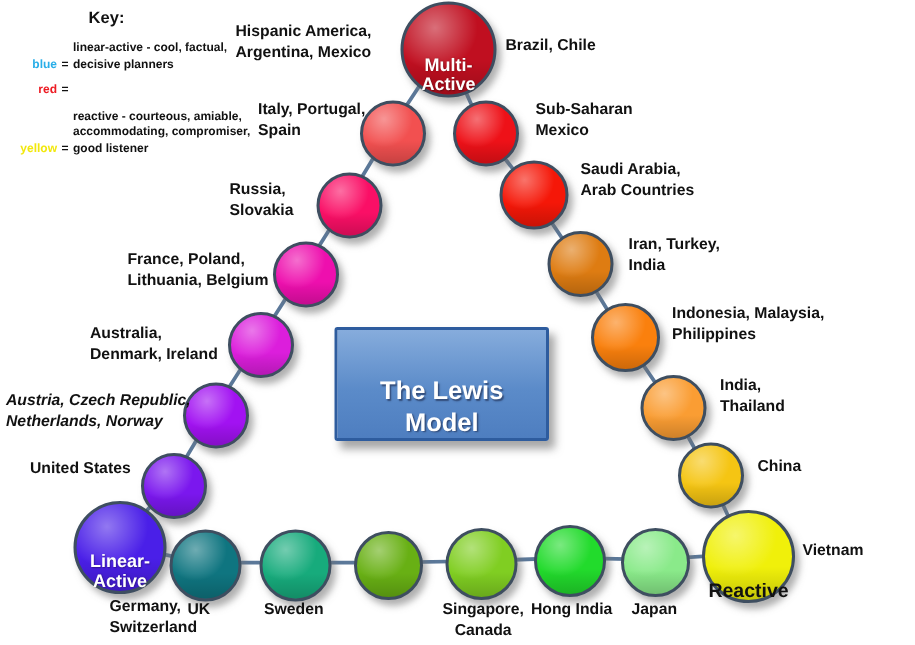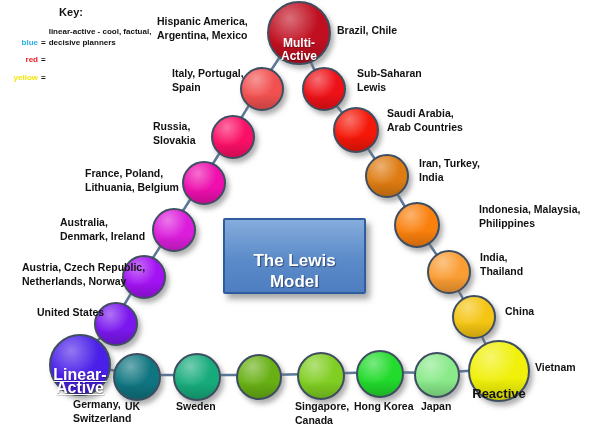--- a/index.html
+++ b/index.html
@@ -58,40 +58,43 @@
       <span class="key-def">linear-active - cool, factual,
 decisive planners</span>
     </div>
     <div class="key-entry">
       <span class="key-term" style="color: rgb(237, 28, 36);">red</span>
       <span class="key-eq">=</span>
     </div>
     <div class="key-entry">
       <span class="key-term" style="color: rgb(242, 232, 12);">yellow</span>
       <span class="key-eq">=</span>
+      <span class="key-def">reactive - courteous, amiable,
+accommodating, compromiser,
+good listener</span>
     </div>
   </div>
 
   <svg class="edges" id="edges" width="610" height="430">
       <polygon points="297,31 260,87 231,135 202,181 172,228 142,275 114,322 78,363 135,375 195,375 257,375 319,374 378,372 435,373 497,369 472,315 447,270 415,223 385,174 354,128 322,87" fill="none" stroke="#5B7899" stroke-width="2.5"></polygon>
     </svg>
 
   <div id="nodes">
       <div class="node" style="left: 267px; top: 1px; width: 60px; height: 60px; border: 2px solid rgb(62, 78, 96); background: radial-gradient(circle at 35% 26%, rgba(255, 255, 255, 0.4), rgba(255, 255, 255, 0) 48%), linear-gradient(rgba(0, 0, 0, 0) 62%, rgba(0, 0, 0, 0.18)), rgb(192, 15, 32);">
         <span class="node-label" style="color: rgb(255, 255, 255); font-size: 12px;">Multi-
 Active</span>
       </div>
       <div class="node" style="left: 240px; top: 67px; width: 40px; height: 40px; border: 2px solid rgb(62, 78, 96); background: radial-gradient(circle at 35% 26%, rgba(255, 255, 255, 0.4), rgba(255, 255, 255, 0) 48%), linear-gradient(rgba(0, 0, 0, 0) 62%, rgba(0, 0, 0, 0.18)), rgb(242, 80, 80);"></div>
       <div class="node" style="left: 211px; top: 115px; width: 40px; height: 40px; border: 2px solid rgb(62, 78, 96); background: radial-gradient(circle at 35% 26%, rgba(255, 255, 255, 0.4), rgba(255, 255, 255, 0) 48%), linear-gradient(rgba(0, 0, 0, 0) 62%, rgba(0, 0, 0, 0.18)), rgb(250, 15, 102);"></div>
       <div class="node" style="left: 182px; top: 161px; width: 40px; height: 40px; border: 2px solid rgb(62, 78, 96); background: radial-gradient(circle at 35% 26%, rgba(255, 255, 255, 0.4), rgba(255, 255, 255, 0) 48%), linear-gradient(rgba(0, 0, 0, 0) 62%, rgba(0, 0, 0, 0.18)), rgb(238, 15, 174);"></div>
       <div class="node" style="left: 152px; top: 208px; width: 40px; height: 40px; border: 2px solid rgb(62, 78, 96); background: radial-gradient(circle at 35% 26%, rgba(255, 255, 255, 0.4), rgba(255, 255, 255, 0) 48%), linear-gradient(rgba(0, 0, 0, 0) 62%, rgba(0, 0, 0, 0.18)), rgb(220, 30, 220);"></div>
       <div class="node" style="left: 122px; top: 255px; width: 40px; height: 40px; border: 2px solid rgb(62, 78, 96); background: radial-gradient(circle at 35% 26%, rgba(255, 255, 255, 0.4), rgba(255, 255, 255, 0) 48%), linear-gradient(rgba(0, 0, 0, 0) 62%, rgba(0, 0, 0, 0.18)), rgb(162, 18, 242);"></div>
       <div class="node" style="left: 94px; top: 302px; width: 40px; height: 40px; border: 2px solid rgb(62, 78, 96); background: radial-gradient(circle at 35% 26%, rgba(255, 255, 255, 0.4), rgba(255, 255, 255, 0) 48%), linear-gradient(rgba(0, 0, 0, 0) 62%, rgba(0, 0, 0, 0.18)), rgb(123, 23, 238);"></div>
       <div class="node" style="left: 49px; top: 334px; width: 58px; height: 58px; border: 2px solid rgb(62, 78, 96); background: radial-gradient(circle at 35% 26%, rgba(255, 255, 255, 0.4), rgba(255, 255, 255, 0) 48%), linear-gradient(rgba(0, 0, 0, 0) 62%, rgba(0, 0, 0, 0.18)), rgb(74, 31, 232);">
-        <span class="node-label" style="color: rgb(255, 255, 255); font-size: 16px; text-decoration: underline;">Linear-
+        <span class="node-label" style="color: rgb(255, 255, 255); font-size: 12px;">Linear-
 Active</span>
       </div>
       <div class="node" style="left: 113px; top: 353px; width: 44px; height: 44px; border: 2px solid rgb(62, 78, 96); background: radial-gradient(circle at 35% 26%, rgba(255, 255, 255, 0.4), rgba(255, 255, 255, 0) 48%), linear-gradient(rgba(0, 0, 0, 0) 62%, rgba(0, 0, 0, 0.18)), rgb(15, 117, 128);"></div>
       <div class="node" style="left: 173px; top: 353px; width: 44px; height: 44px; border: 2px solid rgb(62, 78, 96); background: radial-gradient(circle at 35% 26%, rgba(255, 255, 255, 0.4), rgba(255, 255, 255, 0) 48%), linear-gradient(rgba(0, 0, 0, 0) 62%, rgba(0, 0, 0, 0.18)), rgb(23, 171, 124);"></div>
       <div class="node" style="left: 236px; top: 354px; width: 42px; height: 42px; border: 2px solid rgb(62, 78, 96); background: radial-gradient(circle at 35% 26%, rgba(255, 255, 255, 0.4), rgba(255, 255, 255, 0) 48%), linear-gradient(rgba(0, 0, 0, 0) 62%, rgba(0, 0, 0, 0.18)), rgb(104, 176, 20);"></div>
       <div class="node" style="left: 297px; top: 352px; width: 44px; height: 44px; border: 2px solid rgb(62, 78, 96); background: radial-gradient(circle at 35% 26%, rgba(255, 255, 255, 0.4), rgba(255, 255, 255, 0) 48%), linear-gradient(rgba(0, 0, 0, 0) 62%, rgba(0, 0, 0, 0.18)), rgb(128, 206, 34);"></div>
       <div class="node" style="left: 356px; top: 350px; width: 44px; height: 44px; border: 2px solid rgb(62, 78, 96); background: radial-gradient(circle at 35% 26%, rgba(255, 255, 255, 0.4), rgba(255, 255, 255, 0) 48%), linear-gradient(rgba(0, 0, 0, 0) 62%, rgba(0, 0, 0, 0.18)), rgb(34, 219, 44);"></div>
       <div class="node" style="left: 414px; top: 352px; width: 42px; height: 42px; border: 2px solid rgb(62, 78, 96); background: radial-gradient(circle at 35% 26%, rgba(255, 255, 255, 0.4), rgba(255, 255, 255, 0) 48%), linear-gradient(rgba(0, 0, 0, 0) 62%, rgba(0, 0, 0, 0.18)), rgb(138, 234, 138);"></div>
       <div class="node" style="left: 468px; top: 340px; width: 58px; height: 58px; border: 2px solid rgb(62, 78, 96); background: radial-gradient(circle at 35% 26%, rgba(255, 255, 255, 0.4), rgba(255, 255, 255, 0) 48%), linear-gradient(rgba(0, 0, 0, 0) 62%, rgba(0, 0, 0, 0.18)), rgb(240, 240, 10);">
         <span class="node-label dark" style="color: rgb(17, 17, 17); font-size: 13px;">Reactive</span>
@@ -103,48 +106,48 @@
       <div class="node" style="left: 333px; top: 107px; width: 42px; height: 42px; border: 2px solid rgb(62, 78, 96); background: radial-gradient(circle at 35% 26%, rgba(255, 255, 255, 0.4), rgba(255, 255, 255, 0) 48%), linear-gradient(rgba(0, 0, 0, 0) 62%, rgba(0, 0, 0, 0.18)), rgb(245, 23, 8);"></div>
       <div class="node" style="left: 302px; top: 67px; width: 40px; height: 40px; border: 2px solid rgb(62, 78, 96); background: radial-gradient(circle at 35% 26%, rgba(255, 255, 255, 0.4), rgba(255, 255, 255, 0) 48%), linear-gradient(rgba(0, 0, 0, 0) 62%, rgba(0, 0, 0, 0.18)), rgb(238, 17, 24);"></div>
     </div>
   <div id="country-labels">
       <div class="country-label" style="left: 157px; top: 15px;">Hispanic America,
 Argentina, Mexico</div>
       <div class="country-label" style="left: 337px; top: 24px;">Brazil, Chile</div>
       <div class="country-label" style="left: 172px; top: 67px;">Italy, Portugal,
 Spain</div>
       <div class="country-label" style="left: 357px; top: 67px;">Sub-Saharan
-Lewis</div>
+Mexico</div>
       <div class="country-label" style="left: 153px; top: 120px;">Russia,
 Slovakia</div>
       <div class="country-label" style="left: 387px; top: 107px;">Saudi Arabia,
 Arab Countries</div>
       <div class="country-label" style="left: 85px; top: 167px;">France, Poland,
 Lithuania, Belgium</div>
       <div class="country-label" style="left: 419px; top: 157px;">Iran, Turkey,
 India</div>
       <div class="country-label" style="left: 60px; top: 216px;">Australia,
 Denmark, Ireland</div>
-      <div class="country-label" style="left: 448px; top: 203px; margin-left: 31px;">Indonesia, Malaysia,
+      <div class="country-label" style="left: 448px; top: 203px;">Indonesia, Malaysia,
 Philippines</div>
-      <div class="country-label" style="left: 22px; top: 261px;">Austria, Czech Republic,
+      <div class="country-label" style="left: 4px; top: 261px; font-style: italic;">Austria, Czech Republic,
 Netherlands, Norway</div>
       <div class="country-label" style="left: 480px; top: 251px;">India,
 Thailand</div>
-      <div class="country-label" style="left: 37px; top: 306px;">United States</div>
+      <div class="country-label" style="left: 20px; top: 306px;">United States</div>
       <div class="country-label" style="left: 505px; top: 305px;">China</div>
       <div class="country-label" style="left: 535px; top: 361px;">Vietnam</div>
       <div class="country-label" style="left: 45px; top: 398px; margin-left: 28px;">Germany,
 Switzerland</div>
       <div class="country-label" style="left: 125px; top: 400px;">UK</div>
       <div class="country-label" style="left: 176px; top: 400px;">Sweden</div>
       <div class="country-label" style="left: 239px; top: 400px; margin-top: 44px;">Finland</div>
-      <div class="country-label" style="left: 295px; top: 400px;">Singapore,
+      <div class="country-label" style="left: 295px; top: 400px; text-align: center;">Singapore,
 Canada</div>
-      <div class="country-label" style="left: 354px; top: 400px;">Hong Korea</div>
+      <div class="country-label" style="left: 354px; top: 400px;">Hong India</div>
       <div class="country-label" style="left: 421px; top: 400px;">Japan</div>
     </div>
 
   <div class="center-box">
     <div class="center-box-text">The Lewis
 Model</div>
   </div>
 
 </div>
 

